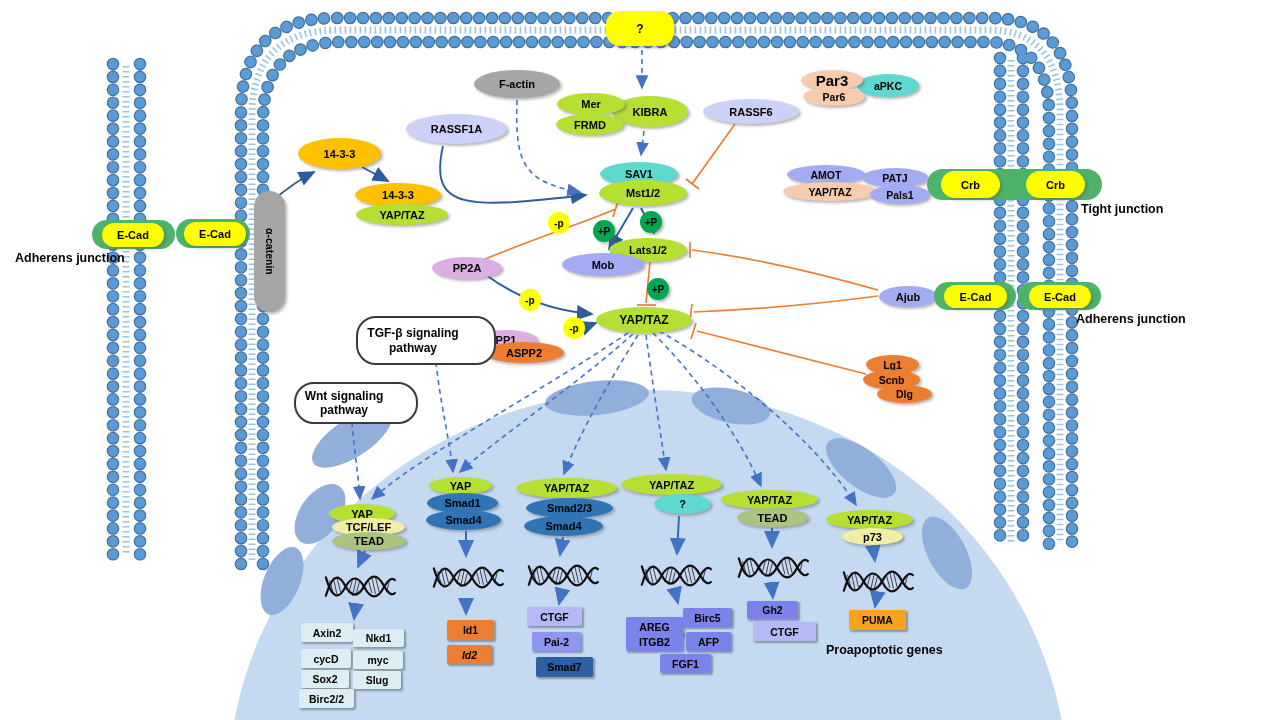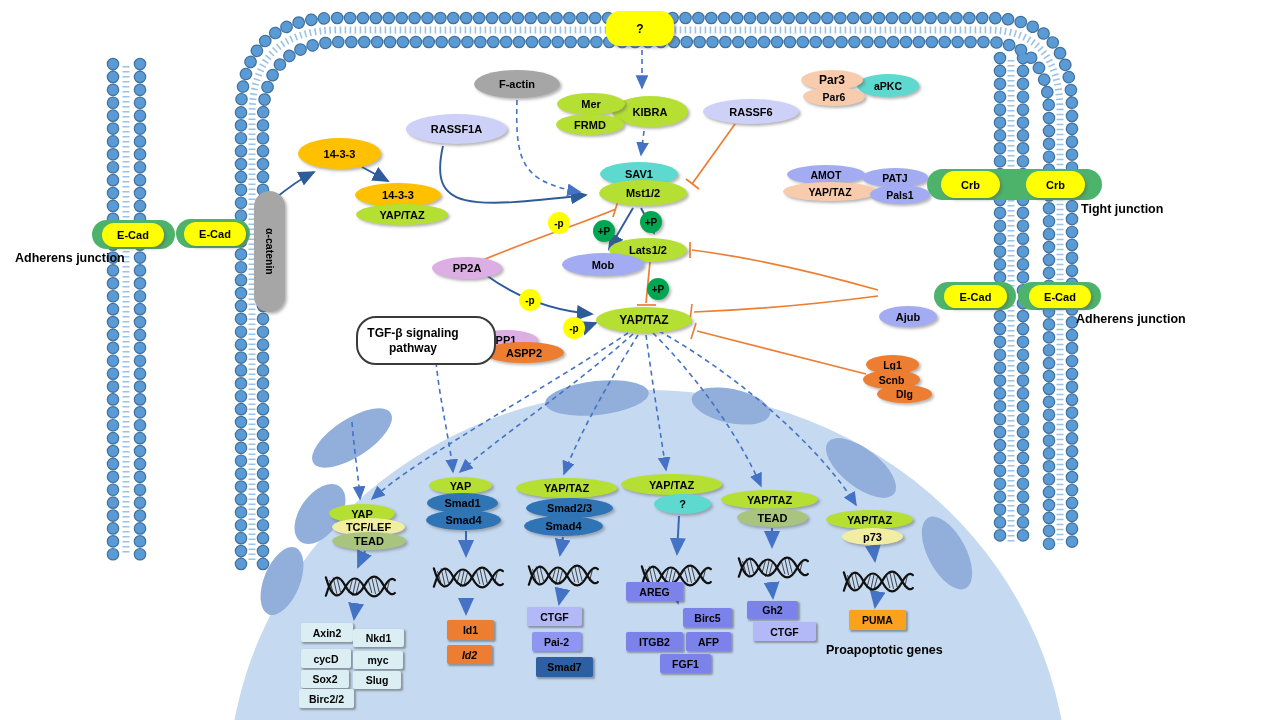--- a/index.html
+++ b/index.html
@@ -163,21 +163,21 @@
 </svg>
 
 <div class="el yw rr" style="left:606px;top:11px;width:68px;height:35px;font-size:12px;">?</div>
 <div class="el gr" style="left:474px;top:70px;width:86px;height:28px;">F-actin</div>
 <div class="el yg" style="left:612px;top:96px;width:76px;height:31px;">KIBRA</div>
 <div class="el yg" style="left:557px;top:93px;width:68px;height:22px;">Mer</div>
 <div class="el yg" style="left:556px;top:114px;width:68px;height:21px;">FRMD</div>
 <div class="el lv" style="left:406px;top:114px;width:101px;height:30px;">RASSF1A</div>
 <div class="el lv" style="left:703px;top:99px;width:96px;height:25px;">RASSF6</div>
 <div class="el tq" style="left:857px;top:74px;width:62px;height:23px;font-size:10.5px;">aPKC</div>
-<div class="el pe" style="left:801px;top:70px;width:62px;height:20px;font-size:12px;">Par3</div>
+<div class="el pe" style="left:801px;top:70px;width:62px;height:20px;font-size:15px;">Par3</div>
 <div class="el pe" style="left:803px;top:87px;width:62px;height:19px;font-size:10.5px;">Par6</div>
 
 <div class="el am" style="left:298px;top:138px;width:83px;height:31px;">14-3-3</div>
 <div class="el am" style="left:355px;top:183px;width:86px;height:24px;">14-3-3</div>
 <div class="el yg" style="left:356px;top:204px;width:92px;height:21px;">YAP/TAZ</div>
 
 <div class="el gr cap vert" style="left:254px;top:191px;width:31px;height:121px;">α-catenin</div>
 
 <div class="el tq" style="left:600px;top:162px;width:78px;height:24px;">SAV1</div>
 <div class="el yg" style="left:599px;top:180px;width:88px;height:26px;">Mst1/2</div>
@@ -210,22 +210,25 @@
 <div class="el yw pc nosh" style="left:519px;top:289px;">-p</div>
 <div class="el yw pc nosh" style="left:563px;top:317px;">-p</div>
 
 <div class="el yg" style="left:596px;top:307px;width:96px;height:26px;font-size:12px;">YAP/TAZ</div>
 <div class="el pl" style="left:474px;top:330px;width:64px;height:20px;">PP1</div>
 <div class="el or" style="left:484px;top:342px;width:80px;height:21px;">ASPP2</div>
 
 <div class="pbox" style="left:356px;top:316px;width:136px;height:45px;">
       <span style="width:110px;">TGF-β signaling pathway</span>
     </div>
-
-<div class="el pv" style="left:879px;top:286px;width:58px;height:21px;margin-top:20px;">Ajub</div>
+<div class="pbox" style="left:294px;top:382px;width:120px;height:38px;">
+      <span style="width:96px;">Wnt signaling pathway</span>
+    </div>
+
+<div class="el pv" style="left:879px;top:286px;width:58px;height:21px;">Ajub</div>
 <div class="el gn cap nosh" style="left:934px;top:282px;width:82px;height:28px;"></div>
 <div class="el gn cap nosh" style="left:1018px;top:282px;width:83px;height:28px;"></div>
 <div class="el yw rr" style="left:944px;top:285px;width:63px;height:23px;">E-Cad</div>
 <div class="el yw rr" style="left:1029px;top:285px;width:62px;height:23px;">E-Cad</div>
 <div class="lbl" style="left:1076px;top:312px;">Adherens junction</div>
 
 <div class="el or" style="left:866px;top:355px;width:53px;height:19px;font-size:10.5px;">Lg1</div>
 <div class="el or" style="left:863px;top:370px;width:57px;height:19px;font-size:10.5px;">Scnb</div>
 <div class="el or" style="left:877px;top:385px;width:55px;height:18px;font-size:10.5px;">Dlg</div>
 
@@ -258,21 +261,21 @@
 <div class="gene" style="left:353px;top:671px;width:48px;height:18px;">Slug</div>
 <div class="gene" style="left:299px;top:689px;width:55px;height:19px;">Birc2/2</div>
 
 <div class="gene or-g" style="left:447px;top:620px;width:47px;height:20px;">Id1</div>
 <div class="gene or-g" style="left:447px;top:645px;width:45px;height:19px;font-style:italic;">Id2</div>
 
 <div class="gene pg-light" style="left:527px;top:607px;width:55px;height:19px;">CTGF</div>
 <div class="gene pg-mid" style="left:532px;top:632px;width:49px;height:19px;">Pai-2</div>
 <div class="gene pg-dark" style="left:536px;top:657px;width:57px;height:20px;">Smad7</div>
 
-<div class="gene pg" style="left:626px;top:582px;width:57px;height:19px;">AREG</div>
+<div class="gene pg" style="left:626px;top:617px;width:57px;height:19px;">AREG</div>
 <div class="gene pg" style="left:683px;top:608px;width:49px;height:19px;">Birc5</div>
 <div class="gene pg" style="left:626px;top:632px;width:57px;height:19px;">ITGB2</div>
 <div class="gene pg" style="left:686px;top:632px;width:45px;height:19px;">AFP</div>
 <div class="gene pg" style="left:660px;top:654px;width:51px;height:19px;">FGF1</div>
 
 <div class="gene pg" style="left:747px;top:601px;width:51px;height:18px;">Gh2</div>
 <div class="gene pg-light" style="left:753px;top:622px;width:63px;height:19px;">CTGF</div>
 
 <div class="gene puma" style="left:849px;top:610px;width:57px;height:20px;">PUMA</div>
 

